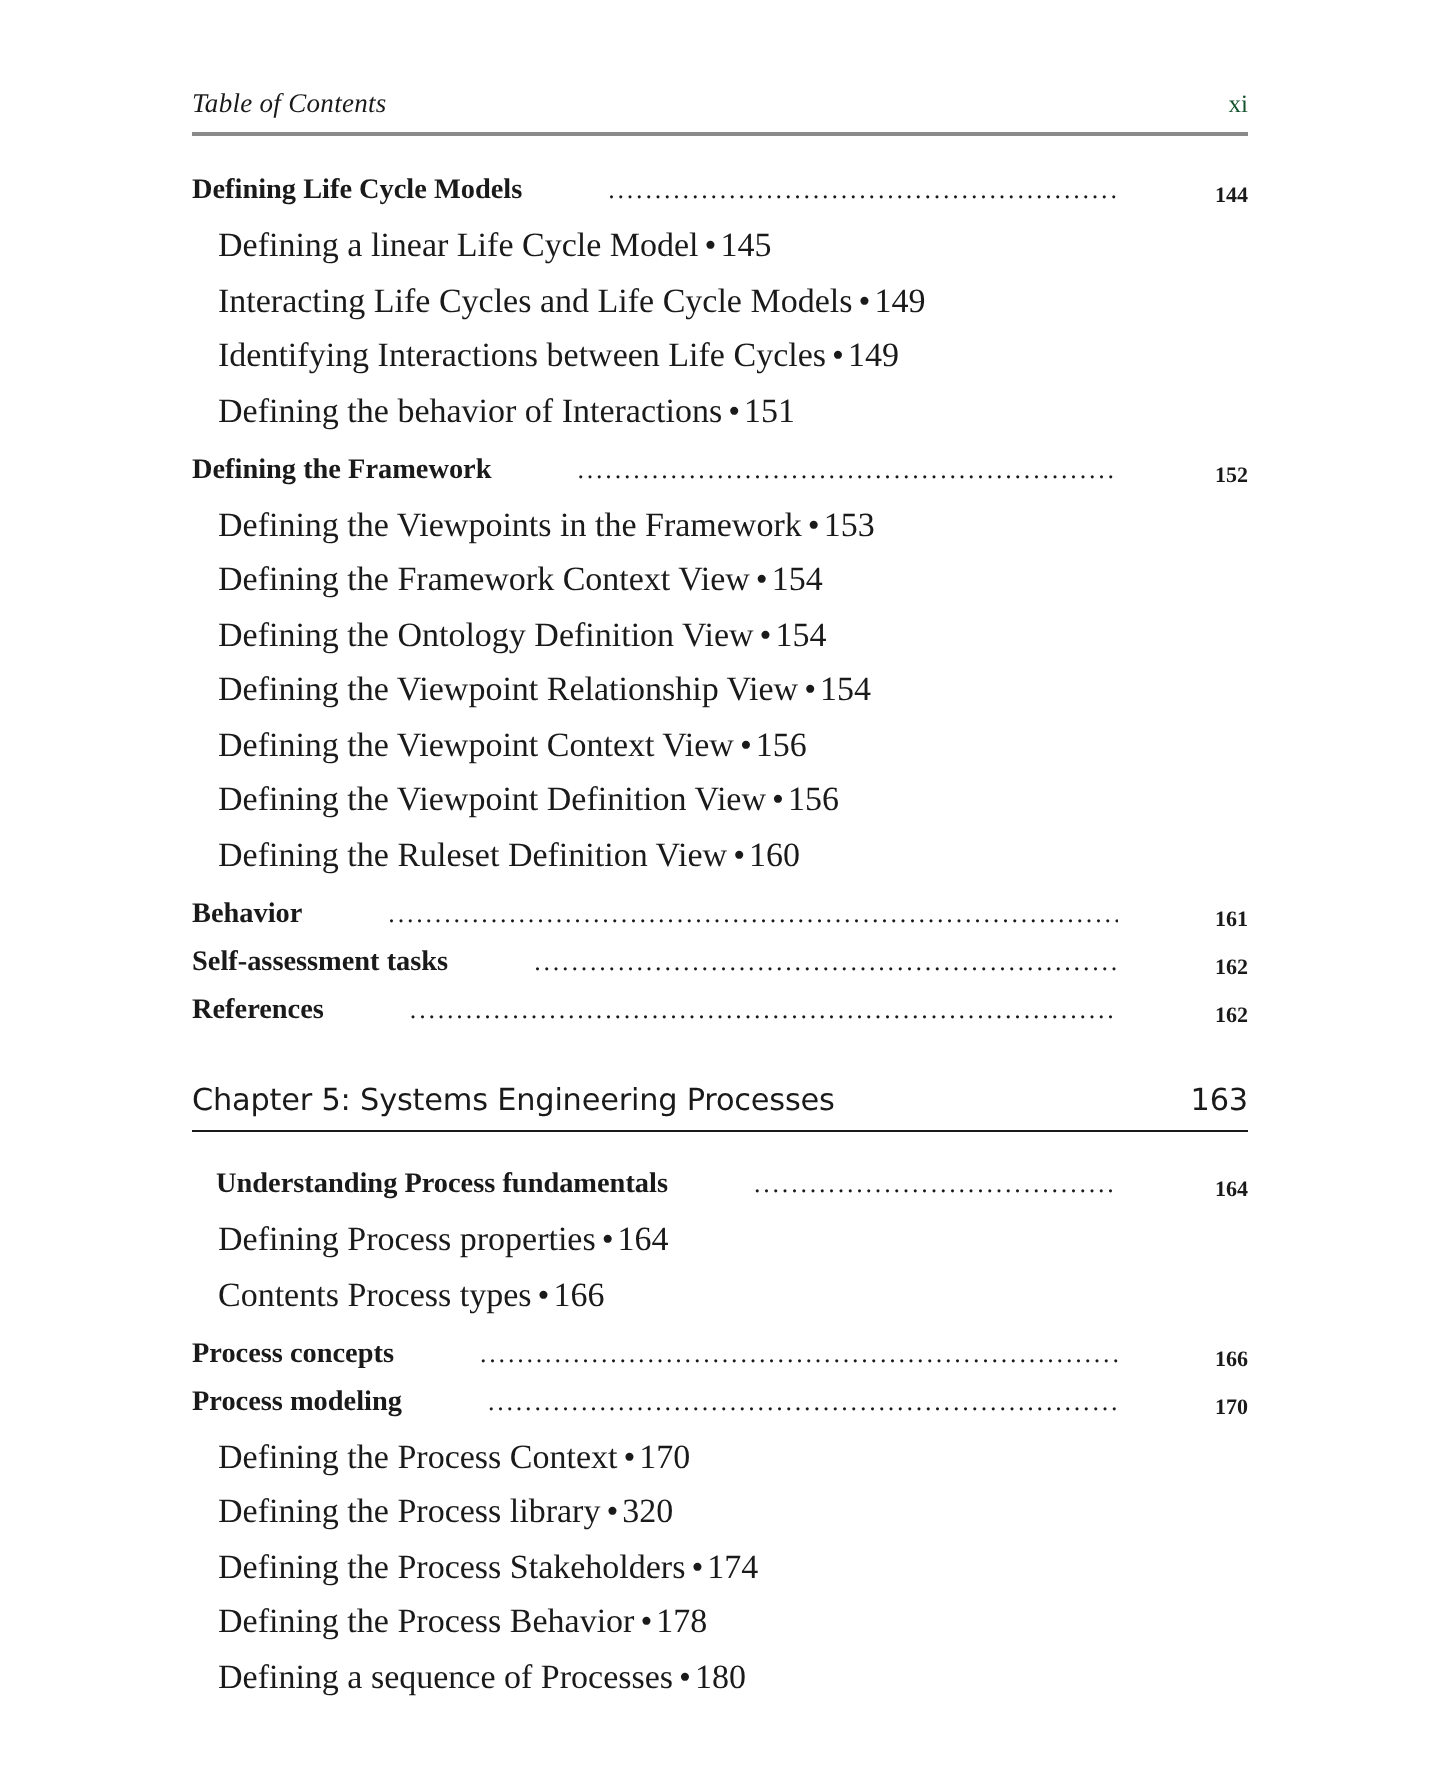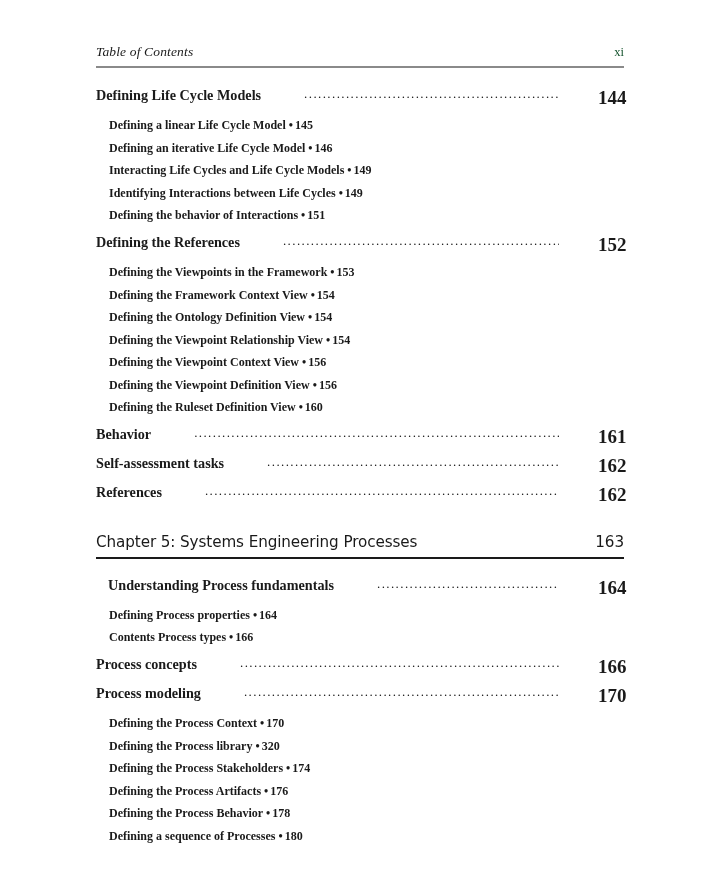--- a/index.html
+++ b/index.html
@@ -42,21 +42,21 @@
   }
   .head-rule {
     height: 2px;
     background: #8a8a8a;
     margin-bottom: 19px;
   }
 
   
   .toc-section {
     display: flex;
-    align-items: flex-start;
+    align-items: flex-end;
     font-weight: bold;
     font-size: 14.2px;
     margin: 0 0 7px 0;
     white-space: nowrap;
     gap: 36px;
   }
   .toc-section .label { padding-right: 4px; }
 
   .leader {
     flex: 1 1 auto;
@@ -70,31 +70,30 @@
     letter-spacing: 1.4px;
     color: #1a1a1a;
   }
   .leader::after {
     content: "............................................................"
              "............................................................"
              "............................................................";
   }
   .toc-section .page-no {
     font-weight: bold;
-    font-size: 19px;
+    font-size: 11px;
     min-width: 26px;
     text-align: right;
   }
 
   .toc-entry {
-    font-size: 12px;
+    font-size: 17px;
     margin: 0 0 7.5px 0;
     padding-left: 13px;
     white-space: nowrap;
-    font-weight: bold;
   }
   .toc-entry .bullet {
     padding: 0 2px 0 3px;
   }
 
   .gap-before-section { margin-top: 11px; }
   .first-entry { margin-top: 9px; }
 
   
   .chapter {
@@ -129,26 +128,25 @@
   </div>
   <div class="head-rule"></div>
 
   <div id="toc-body">
       <div class="toc-section">
         <span class="label">Defining Life Cycle Models</span>
         <span class="leader"></span>
         <span class="page-no">144</span>
       </div>
       <div class="toc-entry first-entry"><span>Defining a linear Life Cycle Model</span><span class="bullet">•</span><span>145</span></div>
-      <div class="toc-entry"><span>Defining an iterative Life Cycle Model</span><span class="bullet">•</span><span>146</span></div>
       <div class="toc-entry"><span>Interacting Life Cycles and Life Cycle Models</span><span class="bullet">•</span><span>149</span></div>
       <div class="toc-entry"><span>Identifying Interactions between Life Cycles</span><span class="bullet">•</span><span>149</span></div>
       <div class="toc-entry"><span>Defining the behavior of Interactions</span><span class="bullet">•</span><span>151</span></div>
       <div class="toc-section gap-before-section">
-        <span class="label">Defining the References</span>
+        <span class="label">Defining the Framework</span>
         <span class="leader"></span>
         <span class="page-no">152</span>
       </div>
       <div class="toc-entry first-entry"><span>Defining the Viewpoints in the Framework</span><span class="bullet">•</span><span>153</span></div>
       <div class="toc-entry"><span>Defining the Framework Context View</span><span class="bullet">•</span><span>154</span></div>
       <div class="toc-entry"><span>Defining the Ontology Definition View</span><span class="bullet">•</span><span>154</span></div>
       <div class="toc-entry"><span>Defining the Viewpoint Relationship View</span><span class="bullet">•</span><span>154</span></div>
       <div class="toc-entry"><span>Defining the Viewpoint Context View</span><span class="bullet">•</span><span>156</span></div>
       <div class="toc-entry"><span>Defining the Viewpoint Definition View</span><span class="bullet">•</span><span>156</span></div>
       <div class="toc-entry"><span>Defining the Ruleset Definition View</span><span class="bullet">•</span><span>160</span></div>
@@ -187,19 +185,18 @@
         <span class="page-no">166</span>
       </div>
       <div class="toc-section">
         <span class="label">Process modeling</span>
         <span class="leader"></span>
         <span class="page-no">170</span>
       </div>
       <div class="toc-entry first-entry"><span>Defining the Process Context</span><span class="bullet">•</span><span>170</span></div>
       <div class="toc-entry"><span>Defining the Process library</span><span class="bullet">•</span><span>320</span></div>
       <div class="toc-entry"><span>Defining the Process Stakeholders</span><span class="bullet">•</span><span>174</span></div>
-      <div class="toc-entry"><span>Defining the Process Artifacts</span><span class="bullet">•</span><span>176</span></div>
       <div class="toc-entry"><span>Defining the Process Behavior</span><span class="bullet">•</span><span>178</span></div>
       <div class="toc-entry"><span>Defining a sequence of Processes</span><span class="bullet">•</span><span>180</span></div>
     </div>
 
   <div class="bottom-spacer"></div>
 </div>
 
 </body></html>

